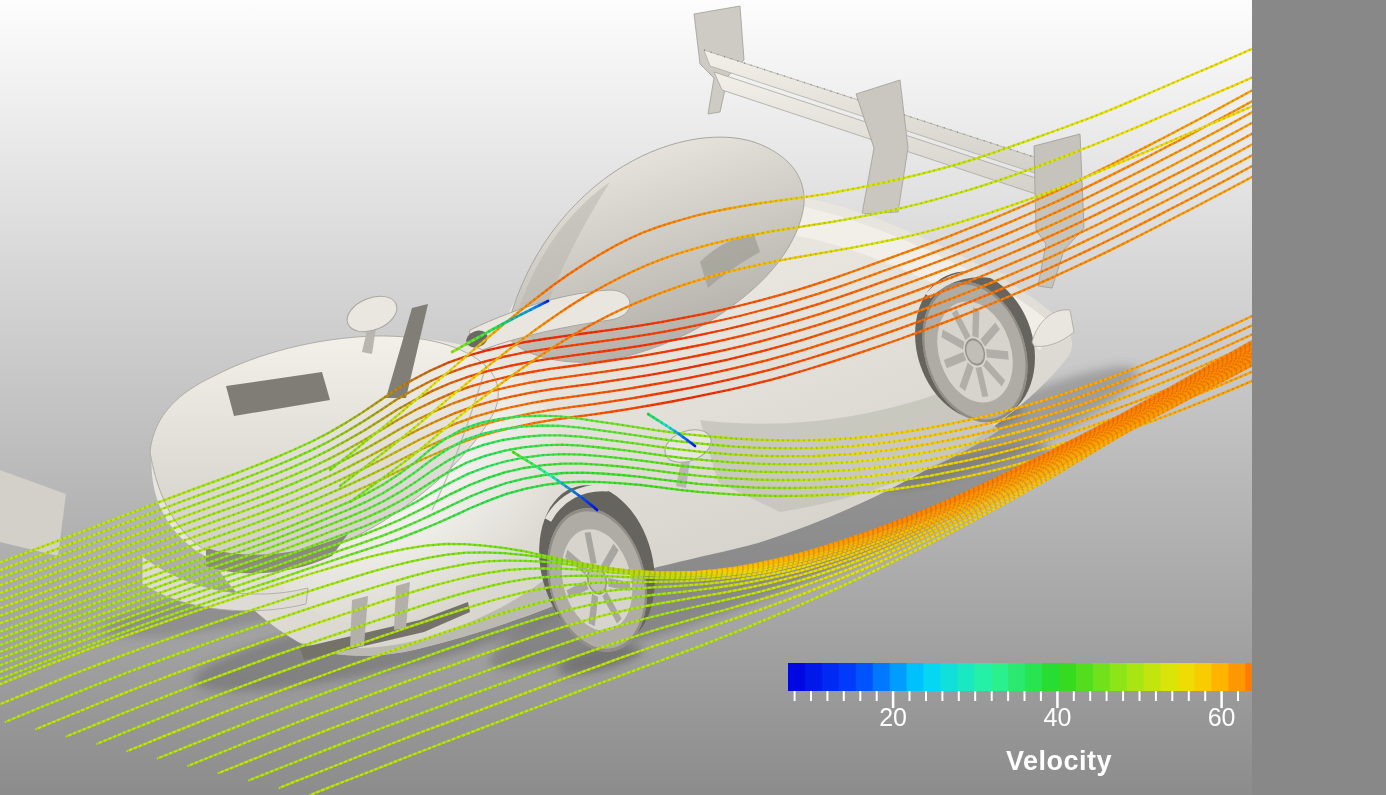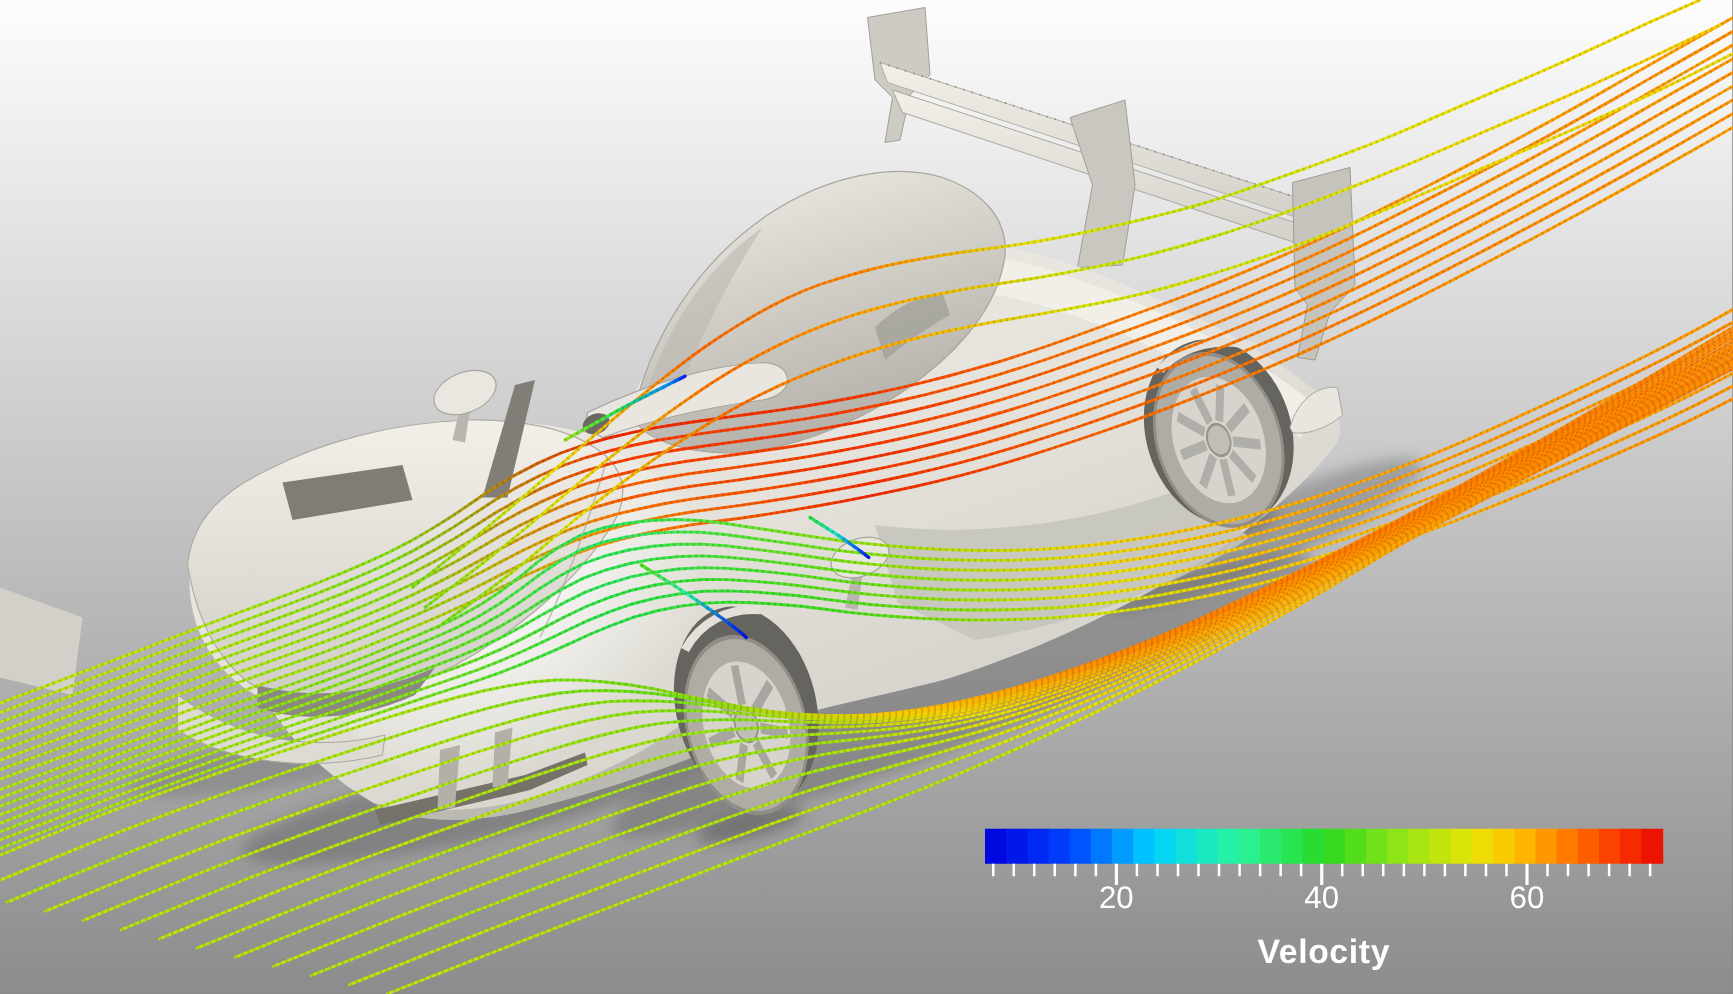--- a/index.html
+++ b/index.html
@@ -1,16 +1,16 @@
 <!DOCTYPE html>
 <html style="--bg_top: #fdfdfd; --bg_bottom: #8c8c8c; --body_light: #f2f0e8; --body: #e5e3db; --body_mid: #cfcdc5; --body_shadow: #b2b0a8; --body_dark: #96948c; --crevice: #77756f; --arch_dark: #66645e; --tire: #aeaca4; --rim: #d6d4cc; --shadow: #5f5f5f; --tick_color: #ffffff;"><head>
 <meta charset="utf-8">
 <style>
   html,body{margin:0;padding:0;background:#888;}
-  .stage{position:relative;width:1386px;height:795px;overflow:hidden;
+  .stage{position:relative;width:1252px;height:795px;overflow:hidden;
          font-family:"Liberation Sans", sans-serif;}
   svg{display:block;}
   .sl{fill:none;stroke-linecap:round;}
   .sl-dash{fill:none;stroke:#2e2a00;opacity:.18;stroke-dasharray:1.6 3.6;}
   .bar-tick{stroke:var(--tick_color);stroke-width:2;}
   .bar-tick.major{stroke-width:2.5;}
   .bar-label{fill:var(--tick_color);font-size:25px;text-anchor:middle;}
   .bar-title{fill:var(--tick_color);font-size:27px;font-weight:bold;
              text-anchor:middle;letter-spacing:.5px;}
   .panel-line{stroke:#a5a39b;stroke-width:1.2;fill:none;opacity:.65;}

